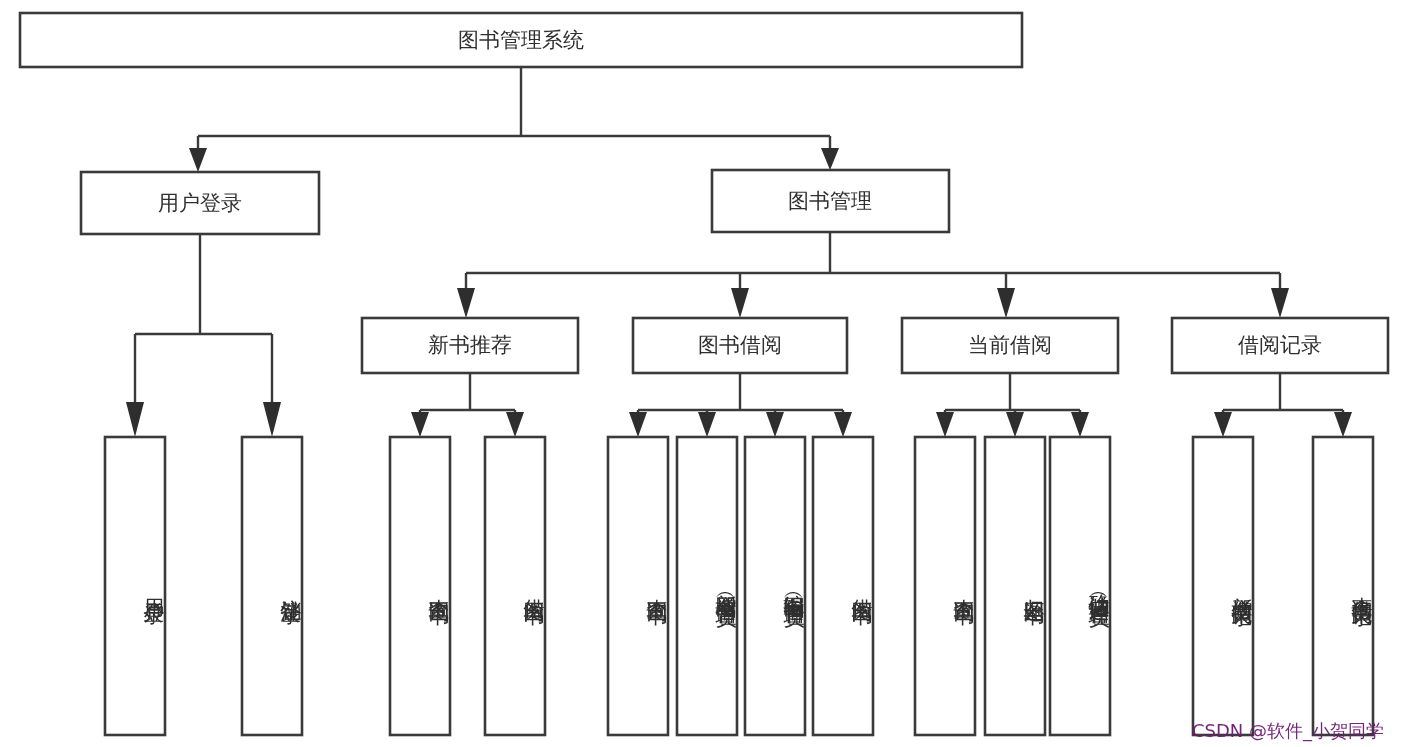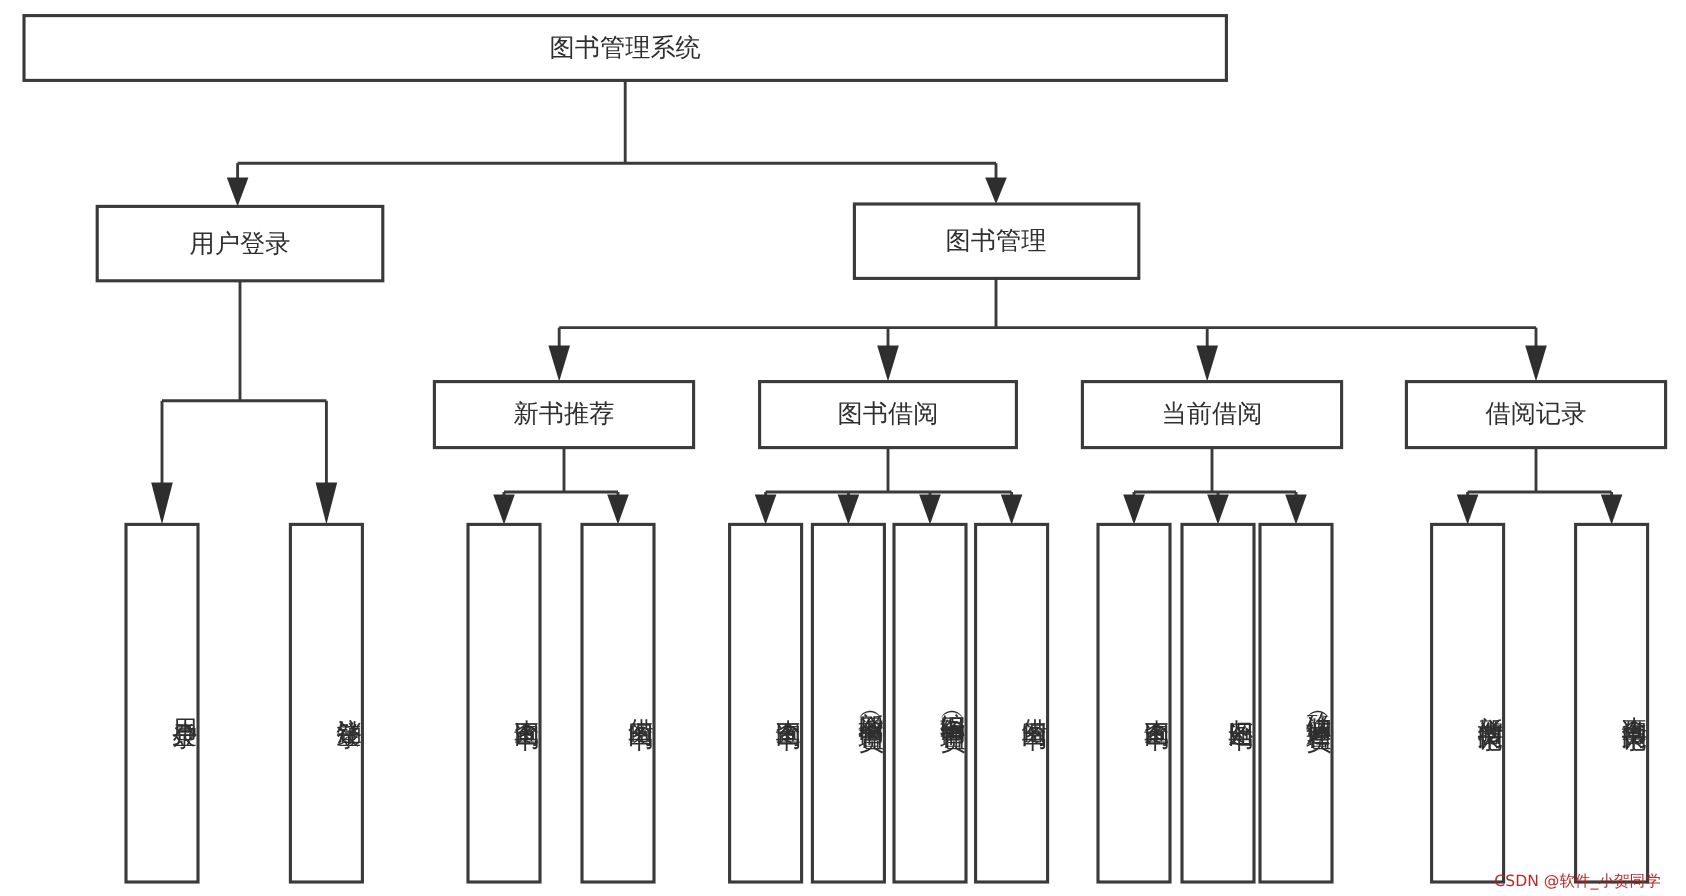--- a/index.html
+++ b/index.html
@@ -62,22 +62,22 @@
     text-align: center;
     white-space: nowrap;
     pointer-events: none;
     user-select: none;
   }
   .watermark {
     position: absolute;
     right: 8px;
     bottom: 4px;
     font-family: "DejaVu Sans", "Liberation Sans", sans-serif;
-    font-size: 13px;
-    color: #b91c1c;
+    font-size: 18px;
+    color: #701a75;
     opacity: 0.95;
     white-space: nowrap;
     user-select: none;
   }
 </style>
 </head>
 <body>
 
 <div id="diagram-root">
 

